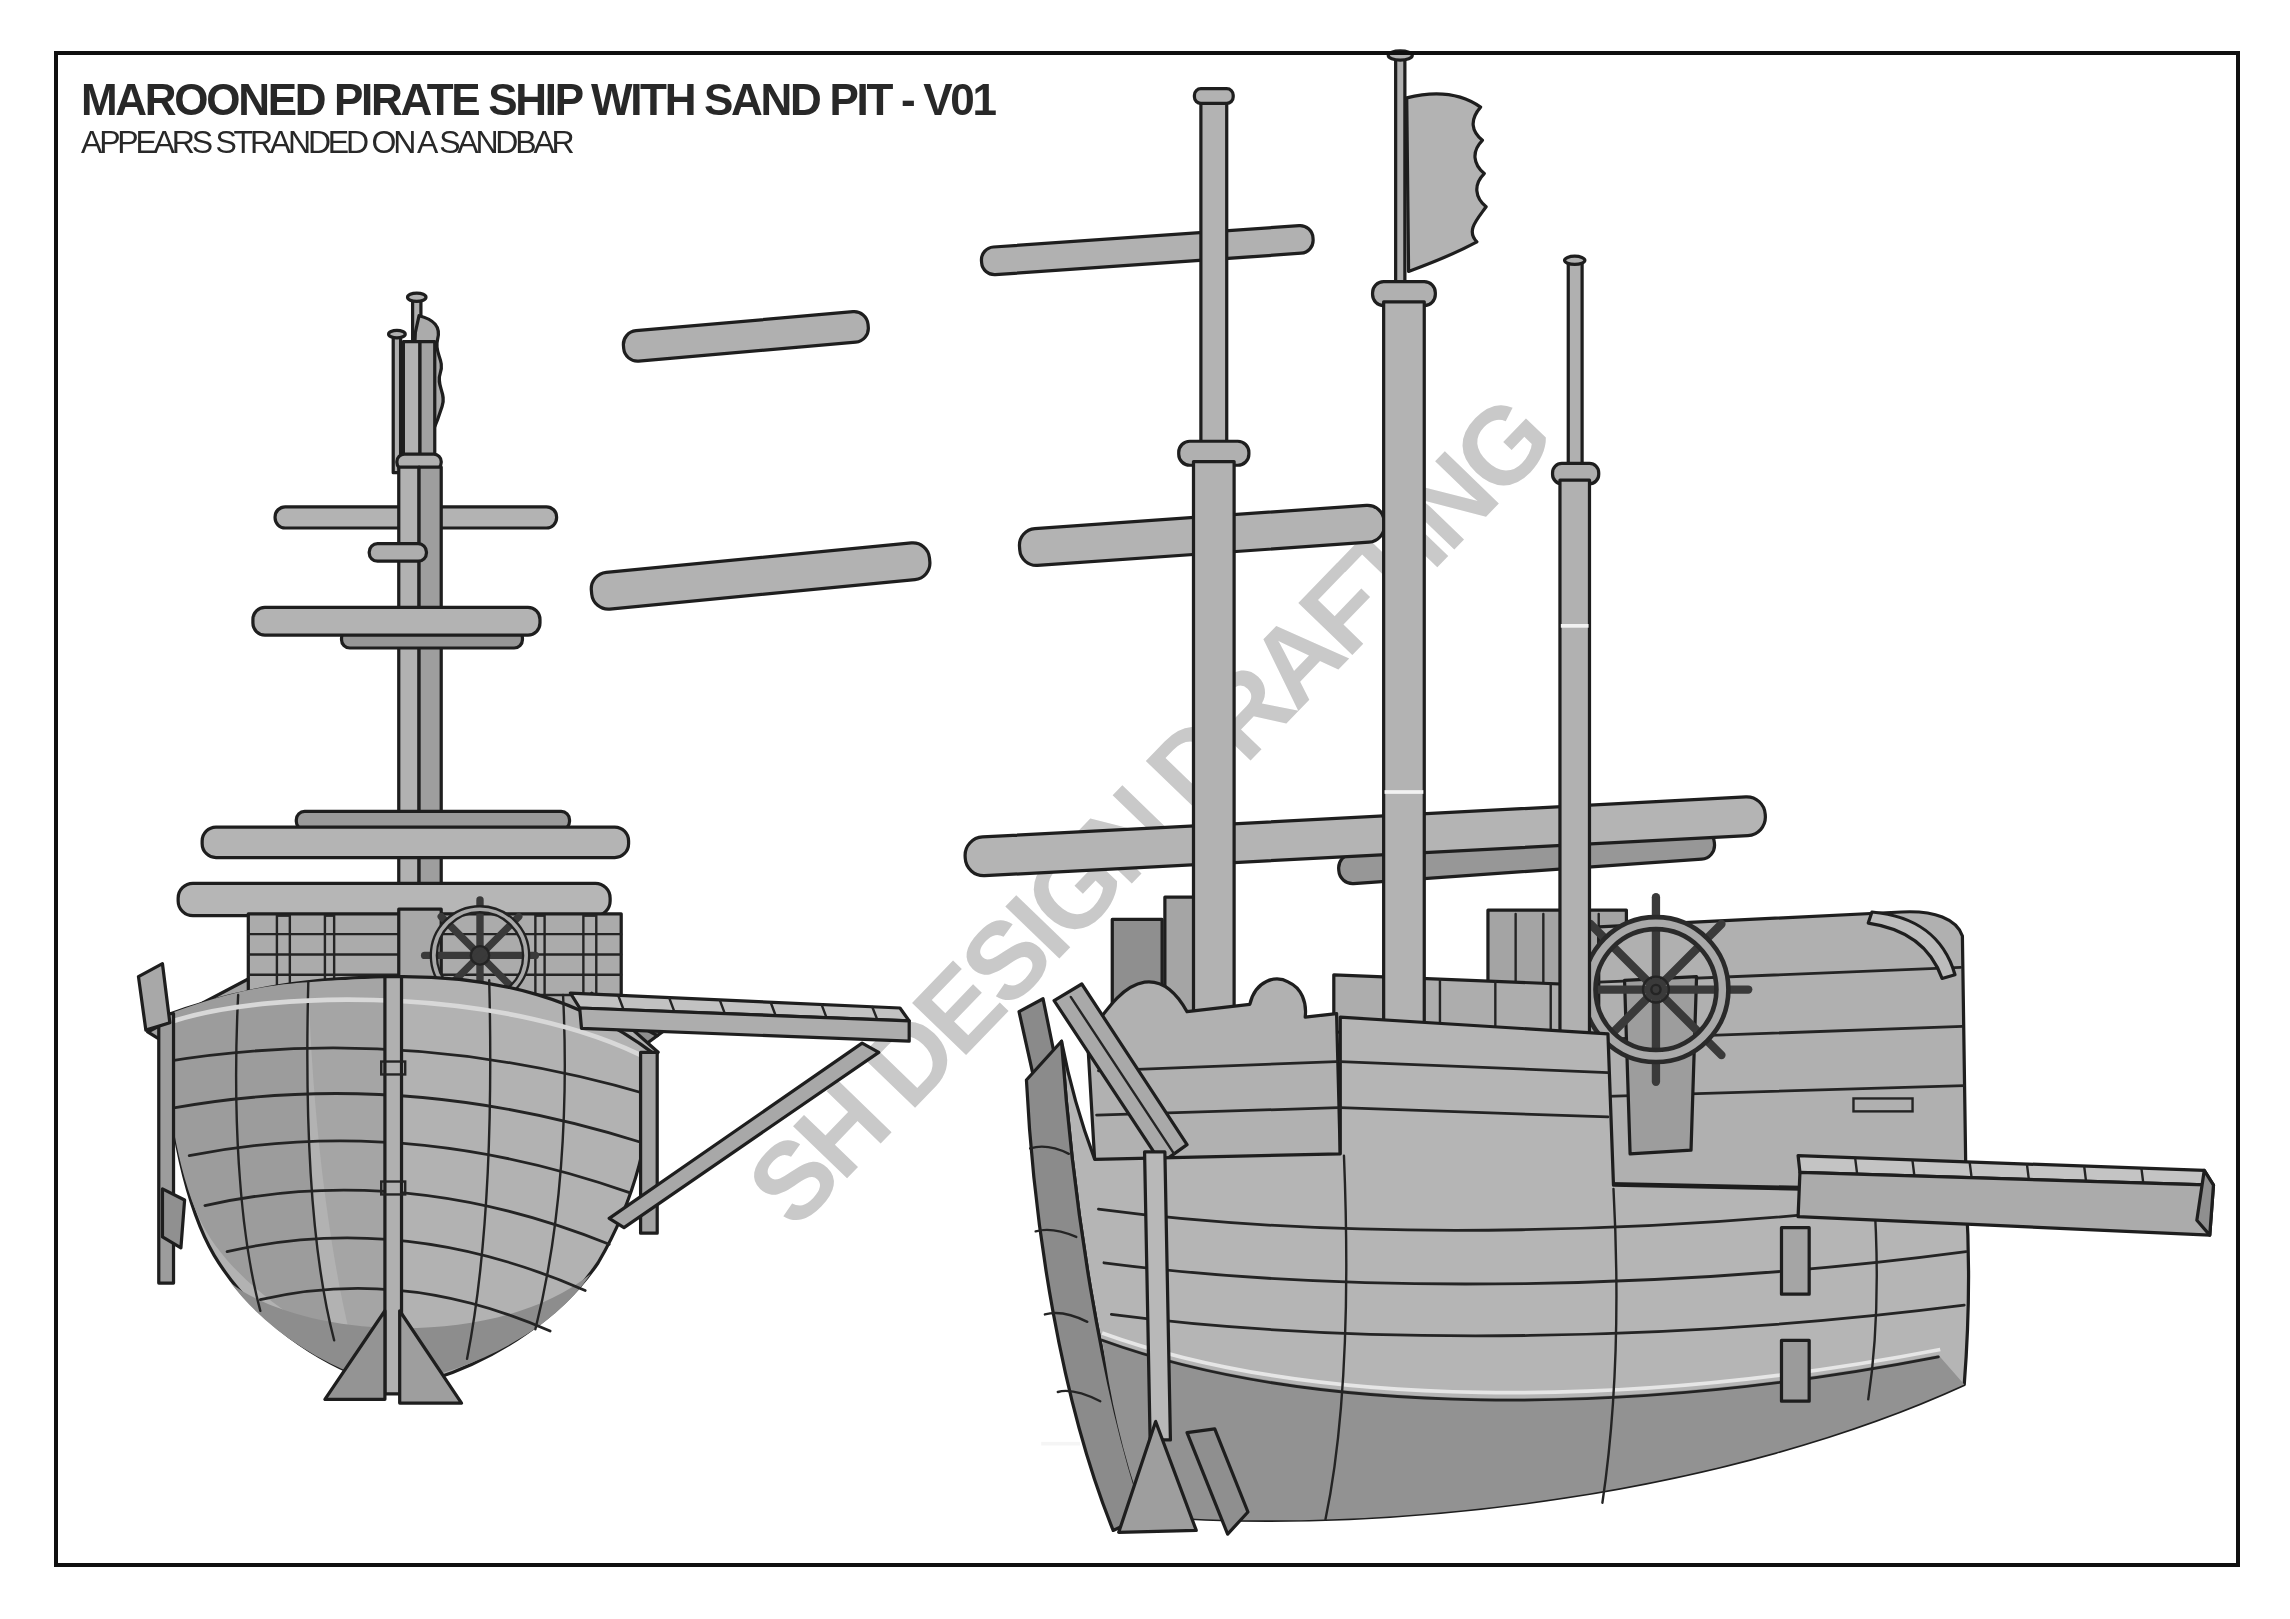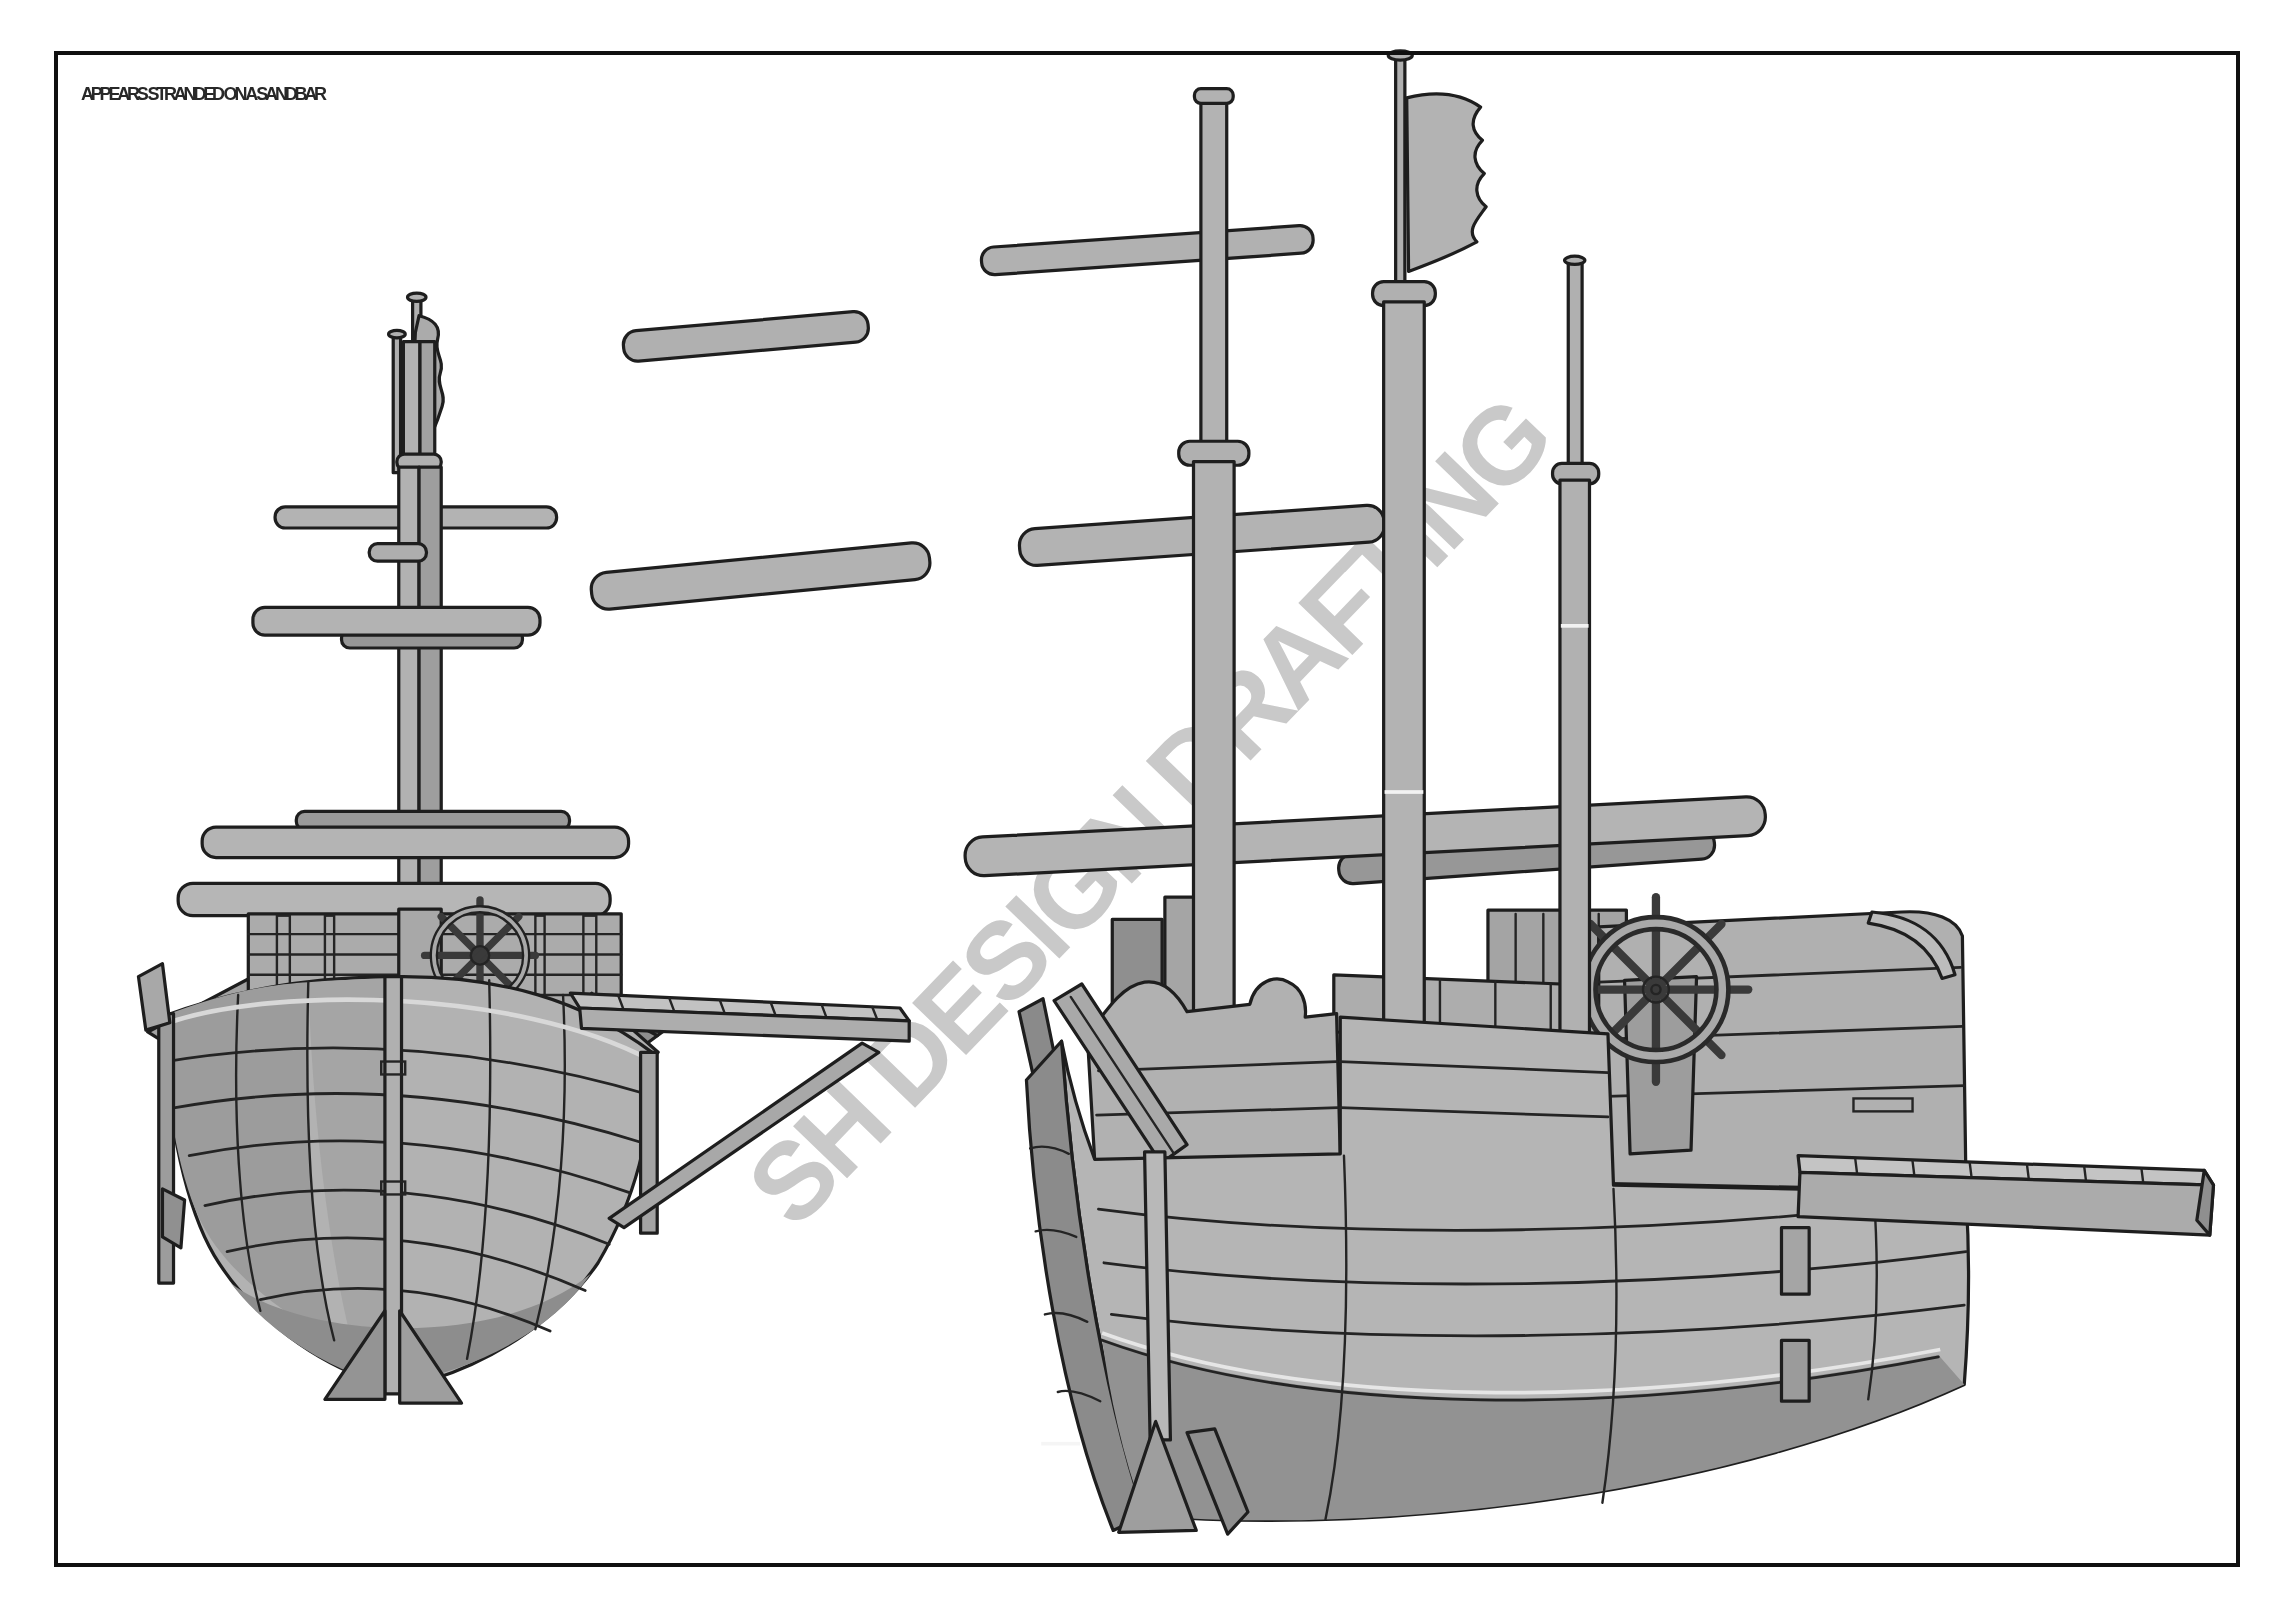--- a/index.html
+++ b/index.html
@@ -13,21 +13,21 @@
   }
   .frame{
     position:absolute;left:54px;top:51px;width:2178px;height:1508px;
     border:4.6px solid var(--border);z-index:4;pointer-events:none;
   }
   .header{position:absolute;left:81px;top:76px;z-index:5;color:var(--ink);}
   .title{
     font-size:44px;font-weight:bold;letter-spacing:-2.3px;line-height:48px;white-space:nowrap;
   }
   .sub{
-    font-size:18px;font-weight:bold;letter-spacing:-3.2px;line-height:37px;white-space:nowrap;
+    font-size:32px;font-weight:normal;letter-spacing:-3.2px;line-height:37px;white-space:nowrap;
   }
   .watermark{
     position:absolute;left:1148px;top:812px;z-index:1;
     transform:translate(-50%,-50%) rotate(-46deg);
     font-size:109px;font-weight:bold;letter-spacing:-5.5px;color:var(--wm);
     white-space:nowrap;user-select:none;
   }
   svg.ships{position:absolute;left:0;top:0;z-index:2;}
   .ln{stroke:var(--line);stroke-width:3.5;stroke-linejoin:round;stroke-linecap:round;}
   .thin{stroke:#242424;stroke-width:2.6;fill:none;stroke-linecap:round;}
@@ -274,15 +274,16 @@
         M2196,1262 L2198,1278 M2258,1264 L2260,1280 M2320,1266 L2322,1282"></path>
       <polygon class="ln" points="1950,1270 2398,1284 2394,1338 1948,1318" fill="#ababab"></polygon>
       <polygon class="ln" points="2388,1268 2398,1284 2394,1338 2380,1322" fill="#8f8f8f"></polygon>
     </g>
   </g>
 </svg>
 
 <div class="frame"></div>
 
 <div class="header">
+  <div class="title">MAROONED PIRATE SHIP WITH SAND PIT - V01</div>
   <div class="sub">APPEARS STRANDED ON A SANDBAR</div>
 </div>
 
 
 </body></html>

